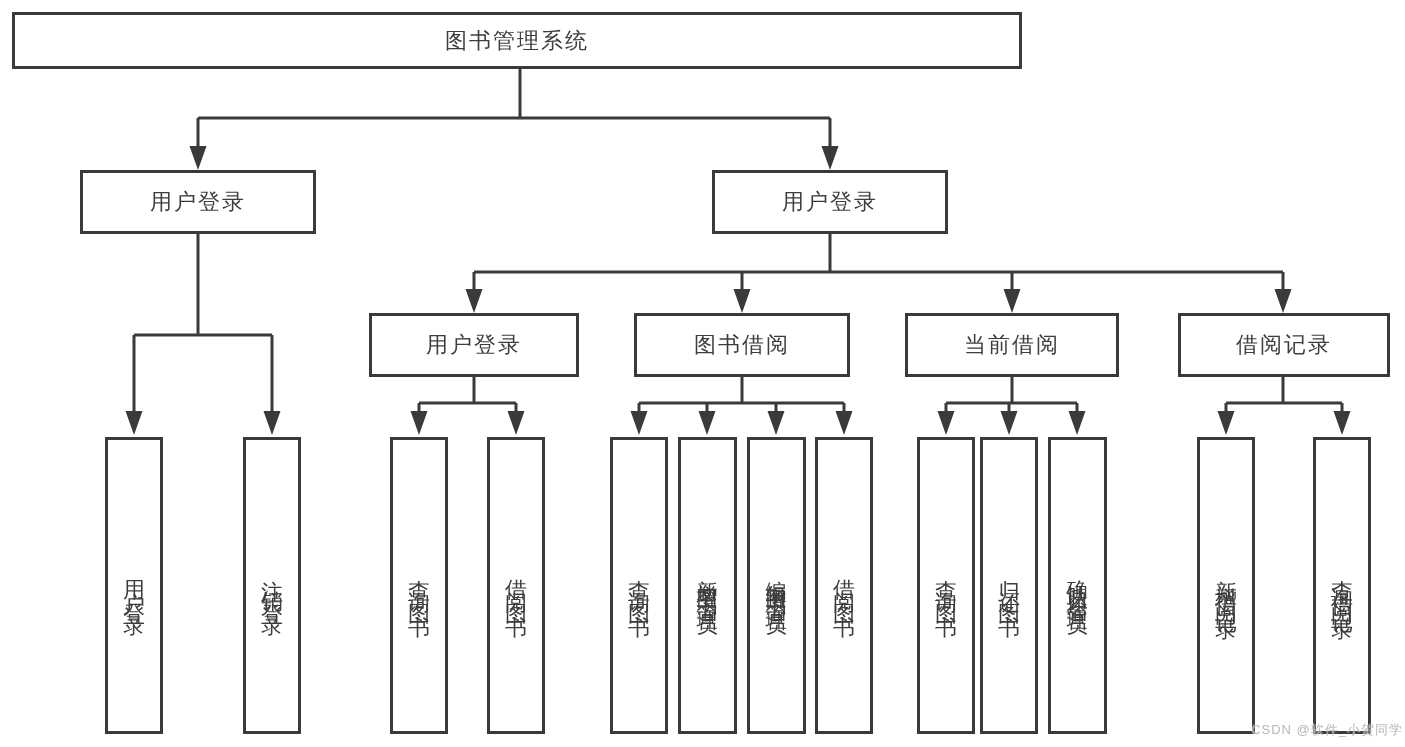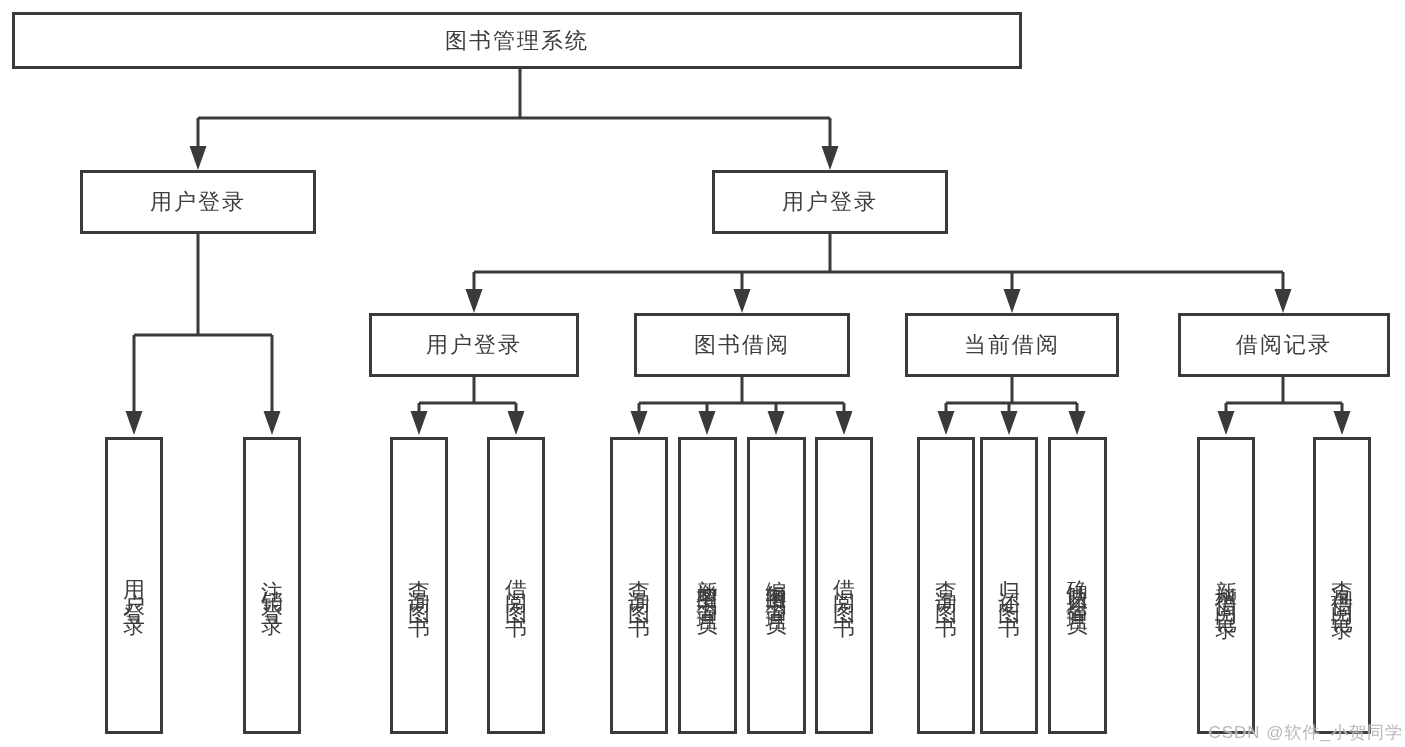--- a/index.html
+++ b/index.html
@@ -34,21 +34,21 @@
     writing-mode:vertical-rl;
     text-orientation:mixed;
     letter-spacing:12px;
     line-height:1;
   }
   .box.v.ls8 span{letter-spacing:8px;}
   .box.v.ls5 span{letter-spacing:5px;font-size:21px;}
   .watermark{
     position:absolute;
     right:2px;top:721px;
-    font-size:17px;
+    font-size:13px;
     letter-spacing:1px;
     color:var(--watermark);
     opacity:.95;
     white-space:nowrap;
     text-shadow:0 0 2px #ffffff;
   }
 </style>
 </head>
 <body>
 

